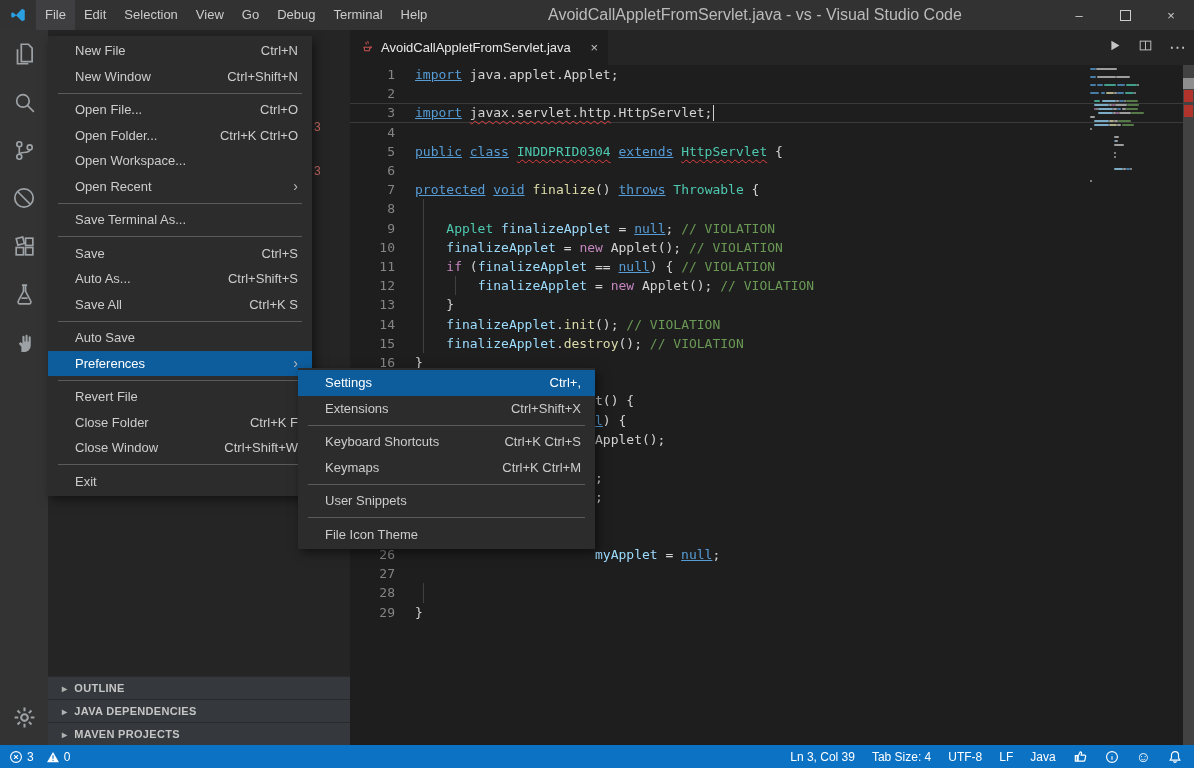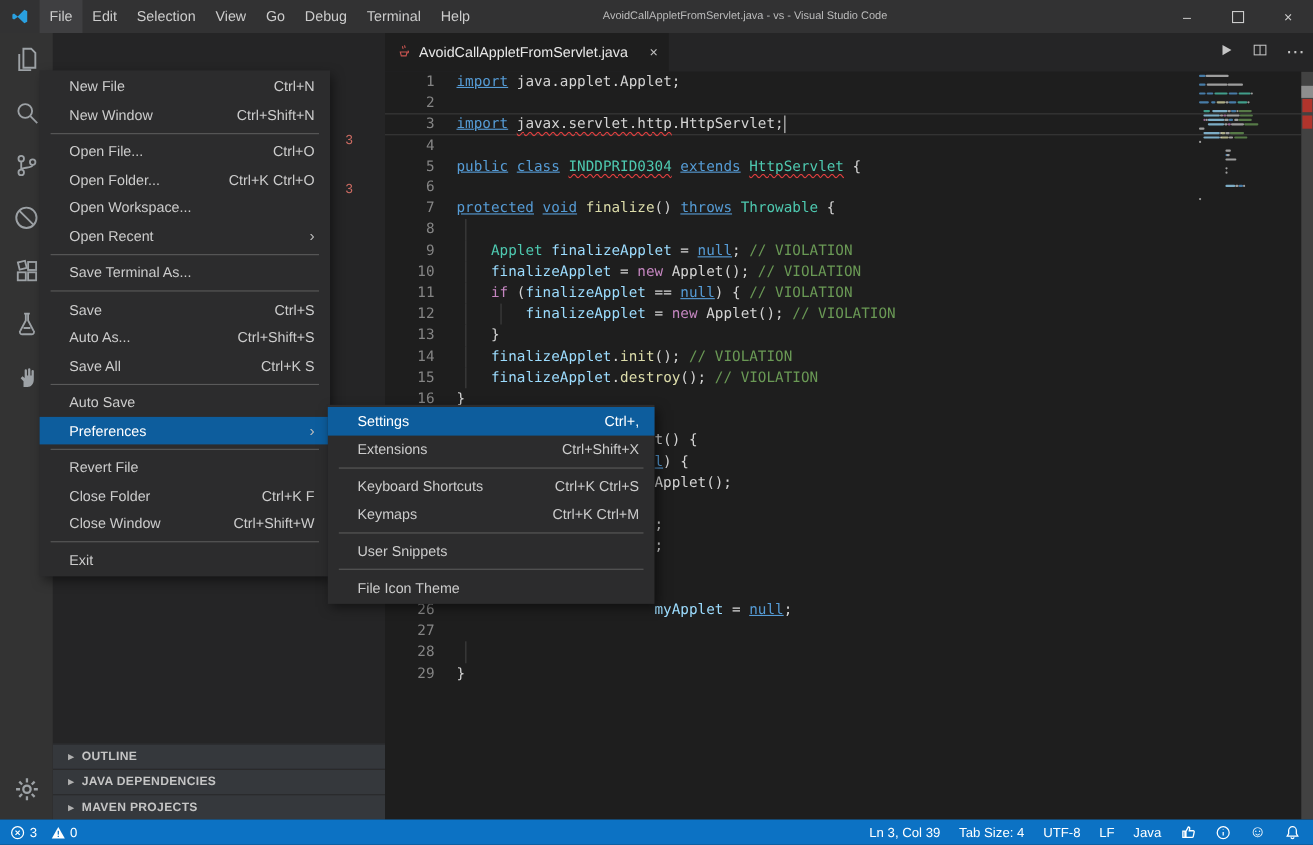--- a/index.html
+++ b/index.html
@@ -9,21 +9,21 @@
     font-family:"Liberation Sans",sans-serif;
     -webkit-font-smoothing:antialiased;
     user-select:none;
   }
   
   .titlebar{position:absolute;left:0;top:0;width:1194px;height:30px;background:var(--titlebar,#323233);display:flex;align-items:center;color:#cccccc;font-size:13px;z-index:40;}
   .vslogo{width:36px;height:30px;display:flex;align-items:center;justify-content:center;}
   .menubar{display:flex;height:30px;}
   .menubar .mitem{padding:0 9px;line-height:30px;cursor:default;}
   .menubar .mitem.active{background:#3f3f41;}
-  .win-title{position:absolute;left:548px;top:0;line-height:30px;color:#bbbbbb;font-size:10px;white-space:nowrap;}
+  .win-title{position:absolute;left:548px;top:0;line-height:30px;color:#bbbbbb;font-size:16px;white-space:nowrap;}
   .win-controls{position:absolute;right:0;top:0;display:flex;height:30px;}
   .win-btn{width:46px;height:30px;display:flex;align-items:center;justify-content:center;color:#cccccc;font-size:13px;}
   .max-box{width:9px;height:9px;border:1px solid #cccccc;display:inline-block;}
   
   .activitybar{position:absolute;left:0;top:30px;width:48px;height:715px;background:var(--activitybar,#333333);z-index:10;}
   .act-icon{width:48px;height:48px;display:flex;align-items:center;justify-content:center;}
   .act-icon svg{stroke:#9da2a6;fill:none;stroke-width:1.6;}
   .act-icon.solid svg{fill:#9da2a6;stroke:none;}
   .act-gear{position:absolute;left:0;bottom:4px;}
   
@@ -315,21 +315,21 @@
         <div class="mm-seg" style="left: 0px; top: 115px; width: 2px; background: rgb(200, 200, 200);"></div>
       </div>
     <div class="scrolltrack" id="scrolltrack">
       <div class="scrollslider"></div>
     <div class="mm-err" style="top: 25px; height: 12px;"></div>
         <div class="mm-err" style="top: 40px; height: 12px;"></div>
       </div>
   </div>
 </div>
 
-<div class="menu" id="file-menu" style="left:36px;top:36px;width:264px;margin-top:28px;">
+<div class="menu" id="file-menu" style="left:48px;top:36px;width:264px;">
     <div class="menu-item">
       <span class="lbl">New File</span>
       <span class="sc">Ctrl+N</span>
     </div>
     <div class="menu-item">
       <span class="lbl">New Window</span>
       <span class="sc">Ctrl+Shift+N</span>
     </div>
     <div class="menu-sep"></div>
     <div class="menu-item">

